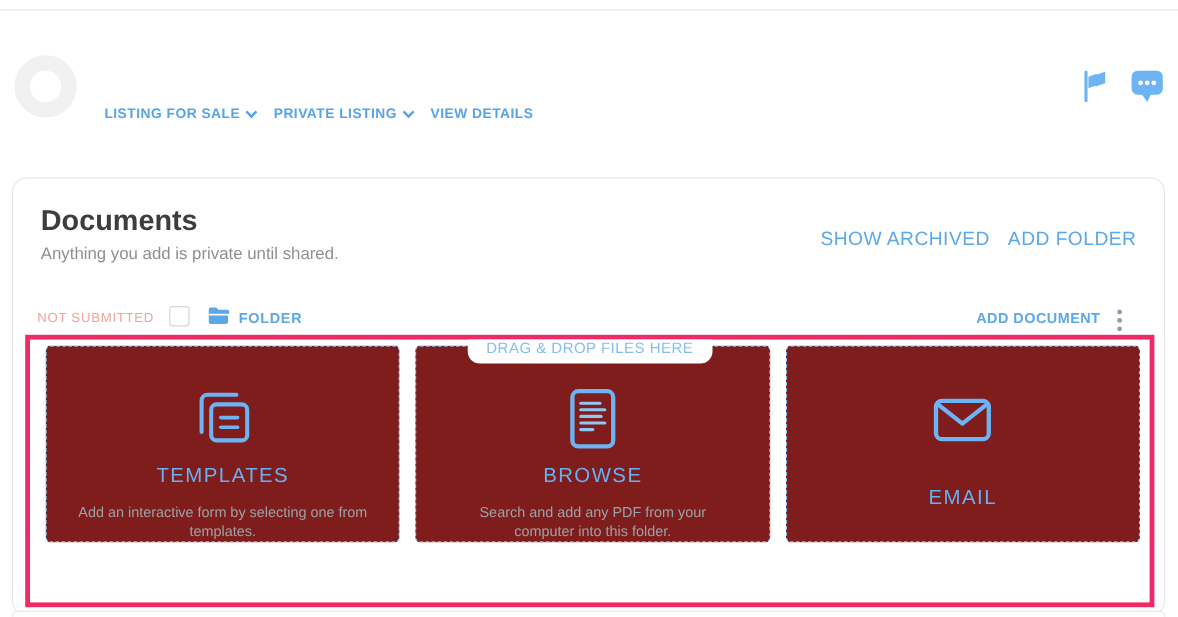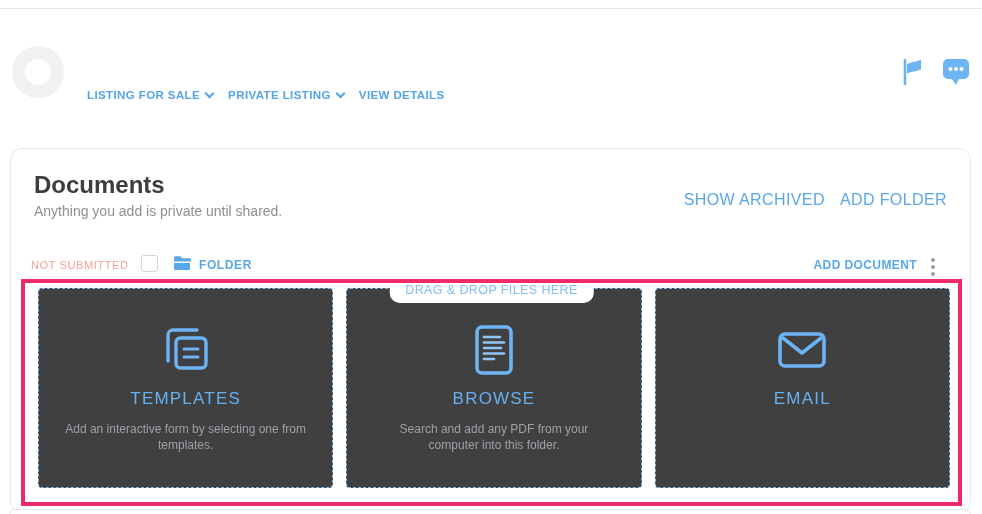--- a/index.html
+++ b/index.html
@@ -71,26 +71,26 @@
     position: absolute; left: 10px; top: 130px; width: 941px; height: 227px;
     border: 4px solid #ee2b66; background: #ffffff;
   }
   .drop-label {
     position: absolute; top: 0; left: 50%; transform: translateX(-50%);
     background: #ffffff; color: #85bdf0; font-size: 12.5px; letter-spacing: 0.4px;
     padding: 0 16px 6px; border-radius: 0 0 10px 10px; z-index: 2; white-space: nowrap;
   }
   .drop-cards { display: flex; padding: 5px 8px 14px 13px; height: 100%; }
   .drop-card {
-    flex: 1; height: 200px; margin-right: 13px;
-    background: #404040; border: 1px dashed #85bdf0; border-radius: 4px;
+    flex: 1; height: 164px; margin-right: 13px;
+    background: #7f1d1d; border: 1px dashed #85bdf0; border-radius: 4px;
     display: flex; flex-direction: column; align-items: center; text-align: center;
     cursor: pointer;
   }
-  .drop-card:last-child { margin-right: 0; }
+  .drop-card:last-child { margin-right: 0; gap: 16px; }
   .drop-card .icon-area { height: 62px; margin-top: 30px; display: flex; align-items: center; justify-content: center; }
   .drop-card-title { font-size: 17px; color: #66b0f0; letter-spacing: 1.2px; margin-top: 8px; }
   .drop-card-desc { font-size: 12px; color: #9ba1a7; line-height: 16px; margin-top: 12px; }
   .desc-templates { max-width: 252px; }
   .desc-browse { max-width: 240px; }
   .desc-email { max-width: 268px; }
 
   
   .next-card {
     position: absolute; left: 10px; top: 509px; width: 961px; height: 20px;

